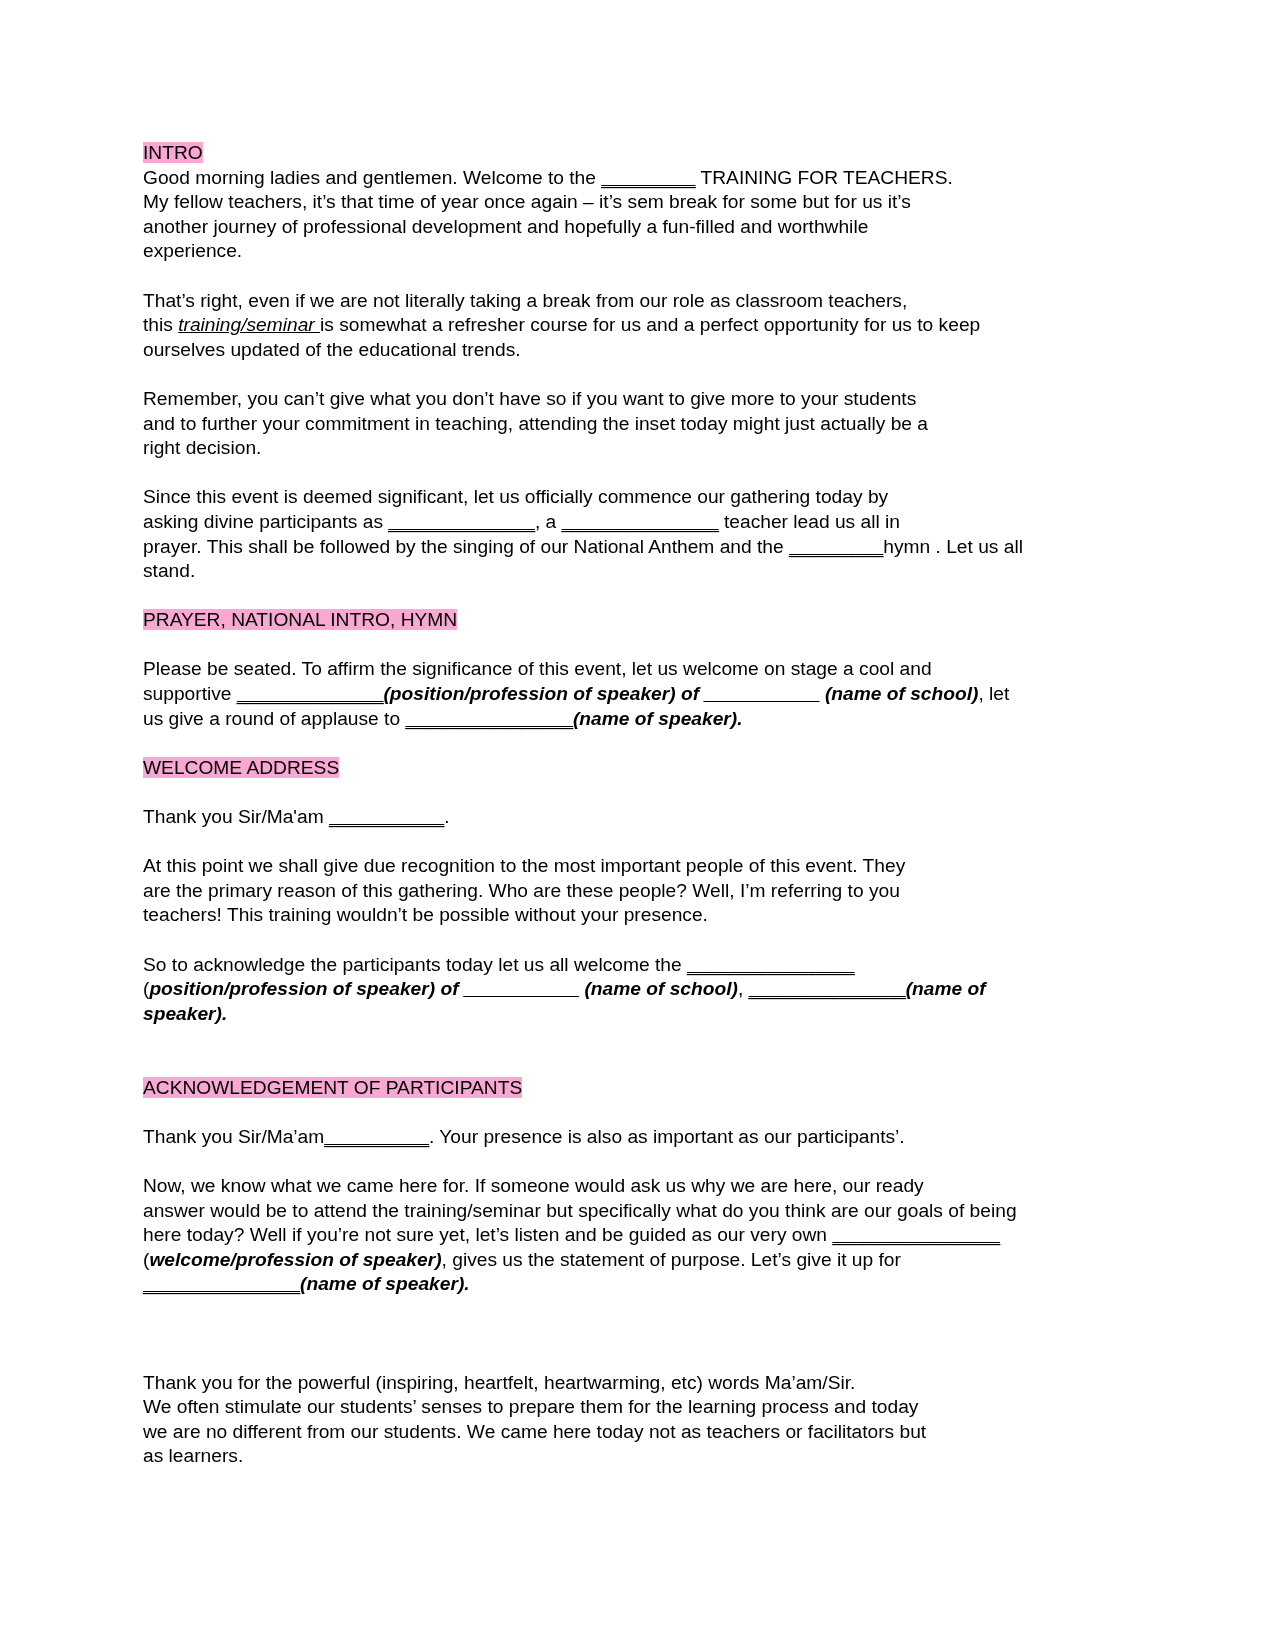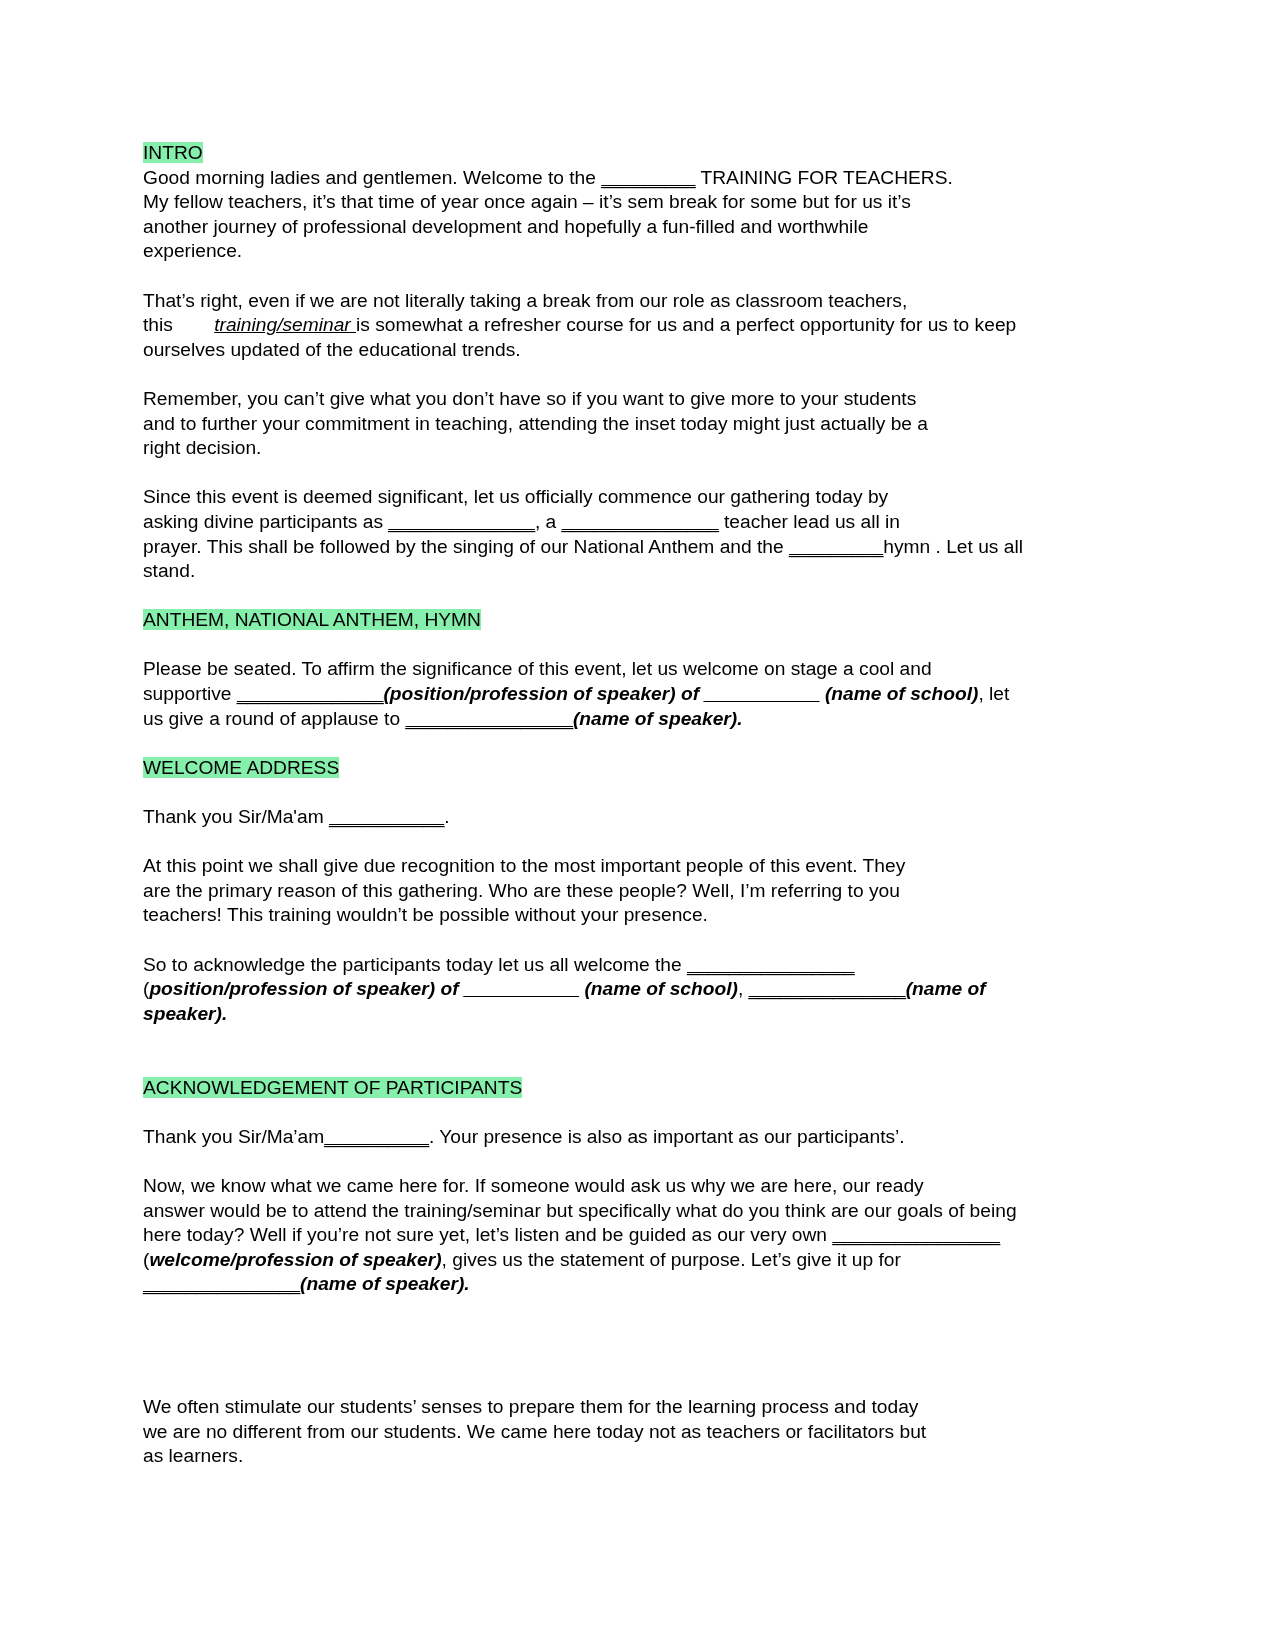--- a/index.html
+++ b/index.html
@@ -32,35 +32,34 @@
     margin: 0;
     padding: 0;
   }
   .spacer {
     height: 24.6px;
   }
   .spacer-lg {
     height: 49.2px;
   }
   .hl {
-    background-color: #86efac;
+    background-color: #f9a8d4;
     display: inline;
   }
   .heading {
     font-size: 19.2px;
     line-height: 24.6px;
   }
   .bi {
     font-weight: bold;
     font-style: italic;
   }
   .iu {
     font-style: italic;
     text-decoration: underline;
-    margin-left: 36px;
   }
   .blank {
     text-decoration: underline;
     white-space: pre;
     letter-spacing: -0.2px;
   }
   .para { }
 </style>
 </head>
 <body>
@@ -89,21 +88,21 @@
 
     <div class="spacer"></div>
 
     <p class="para"><span>Since this event is deemed significant, let us officially commence our gathering today by</span><br>
     <span>asking divine participants as  </span><span class="blank">______________</span><span>, a </span><span class="blank">_______________</span><span> teacher lead us all in</span><br>
     <span>prayer. This shall be followed by the singing of our National Anthem and the </span><span class="blank">_________</span><span>hymn . Let us all</span><br>
     <span>stand.</span></p>
 
     <div class="spacer"></div>
 
-    <p class="heading"><span class="hl">ANTHEM, NATIONAL ANTHEM, HYMN</span></p>
+    <p class="heading"><span class="hl">PRAYER, NATIONAL INTRO, HYMN</span></p>
 
     <div class="spacer"></div>
 
     <p class="para"><span>Please be seated. To affirm the significance of this event, let us welcome on stage a cool and</span><br>
     <span>supportive </span><span class="blank">______________</span><span class="bi">(position/profession of speaker)  of </span><span class="blank bi">___________</span><span class="bi"> (name of school)</span><span>, let</span><br>
     <span>us give a round of applause to </span><span class="blank">________________</span><span class="bi">(name of speaker).</span></p>
 
     <div class="spacer"></div>
 
     <p class="heading"><span class="hl">WELCOME ADDRESS</span></p>
@@ -138,19 +137,19 @@
     <span>answer would be to attend the training/seminar but specifically what do you think are our goals of being</span><br>
     <span>here today? Well if you’re not sure yet, let’s listen and be guided as our very own </span><span class="blank">________________</span><br>
     <span>(</span><span class="bi">welcome/profession of speaker)</span><span>, gives us the statement of purpose. Let’s give it up for</span><br>
     <span class="blank">_______________</span><span class="bi">(name of speaker).</span></p>
 
     <div class="spacer-lg"></div>
 
 
     <div class="spacer"></div>
 
-    <p class="para"><br>
+    <p class="para"><span>Thank you for the powerful (inspiring, heartfelt, heartwarming, etc) words Ma’am/Sir.</span><br>
     <span>We often stimulate our students’ senses to prepare them for the learning process and today</span><br>
     <span>we are no different from our students. We came here today not as teachers or facilitators but</span><br>
     <span>as learners.</span></p>
 
   </div>
 </div>
 
 </body></html>

